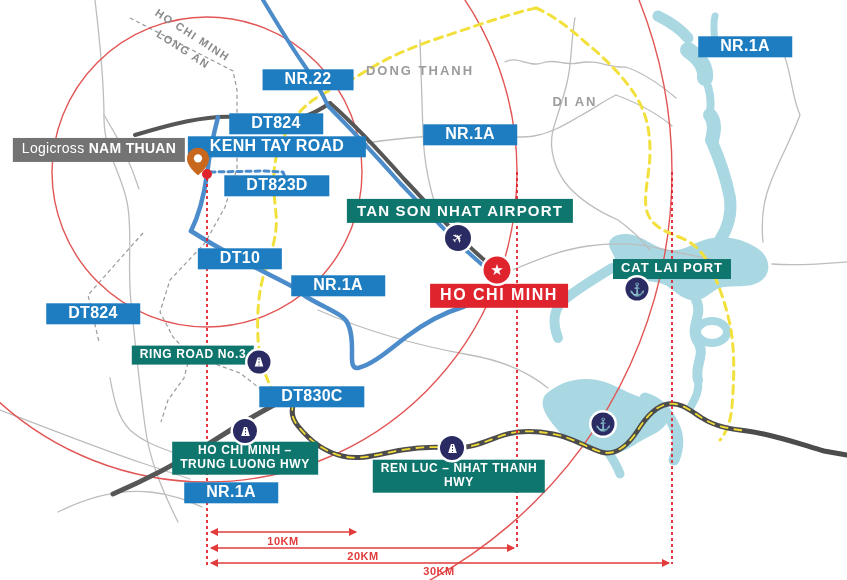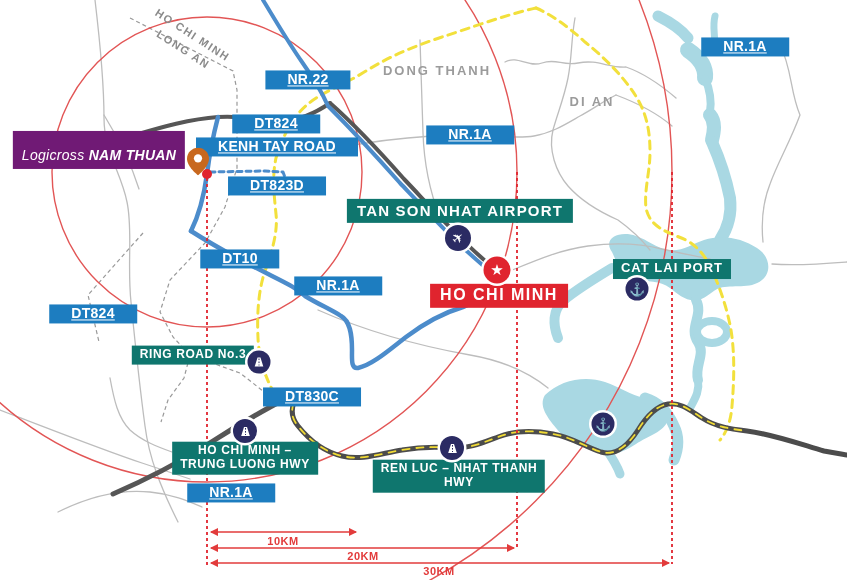--- a/index.html
+++ b/index.html
@@ -2,27 +2,27 @@
 <html><head>
 <meta charset="utf-8">
 <style>
   html,body{margin:0;padding:0;background:#fff;}
   #map{position:relative;width:847px;height:580px;overflow:hidden;background:#fff;
        font-family:"Liberation Sans",sans-serif;}
   #map svg.base{position:absolute;left:0;top:0;z-index:1;}
   .lyr{position:absolute;left:0;top:0;width:847px;height:580px;z-index:2;}
   .lbl{position:absolute;transform:translate(-50%,-50%);white-space:nowrap;
        font-weight:bold;text-align:center;line-height:1.15;}
-  .lbl-blue{background:#1d7dc0;color:#fff;font-size:14px;padding:1px 22px 2px;letter-spacing:.3px;text-decoration:underline;}
+  .lbl-blue{background:#1d7dc0;color:#fff;font-size:16px;padding:1px 22px 2px;letter-spacing:.3px;}
   .lbl-navy{background:#0f766e;color:#fff;font-size:13px;padding:2px 8px 3px;letter-spacing:1px;}
   .lbl-navy.sm{font-size:12px;letter-spacing:.6px;padding-left:8px;}
   .lbl-navy.lg{font-size:15px;letter-spacing:1.2px;padding:3px 10px 4px;}
   .lbl-red{background:#e0242e;color:#fff;font-size:16px;padding:2px 10px 4px;letter-spacing:1.5px;}
-  .lbl-orange{background:#701a75;color:#fff;font-size:14px;padding:16px 9px 6px;letter-spacing:.3px;font-style:italic;}
-  .lbl-area{color:#9b9b9b;font-size:13px;letter-spacing:2px;margin-left:17px;}
+  .lbl-orange{background:#737373;color:#fff;font-size:14px;padding:2px 9px 6px;letter-spacing:.3px;}
+  .lbl-area{color:#9b9b9b;font-size:13px;letter-spacing:2px;}
   .lbl-km{color:#e23b3b;font-size:11px;letter-spacing:.5px;}
   .badge{position:absolute;transform:translate(-50%,-50%);border-radius:50%;
          background:#2b2b63;color:#fff;display:flex;align-items:center;justify-content:center;
          box-shadow:0 0 0 2.5px #fff;z-index:3;}
   .badge.red{background:#e0242e;}
   .rot{transform:translate(-50%,-50%) rotate(33deg);color:#8a8a8a;font-size:11px;
        font-weight:bold;letter-spacing:1.5px;text-align:center;line-height:1.5;}
   .pin{position:absolute;transform:translate(-50%,-92%);z-index:3;}
 </style>
 </head>

